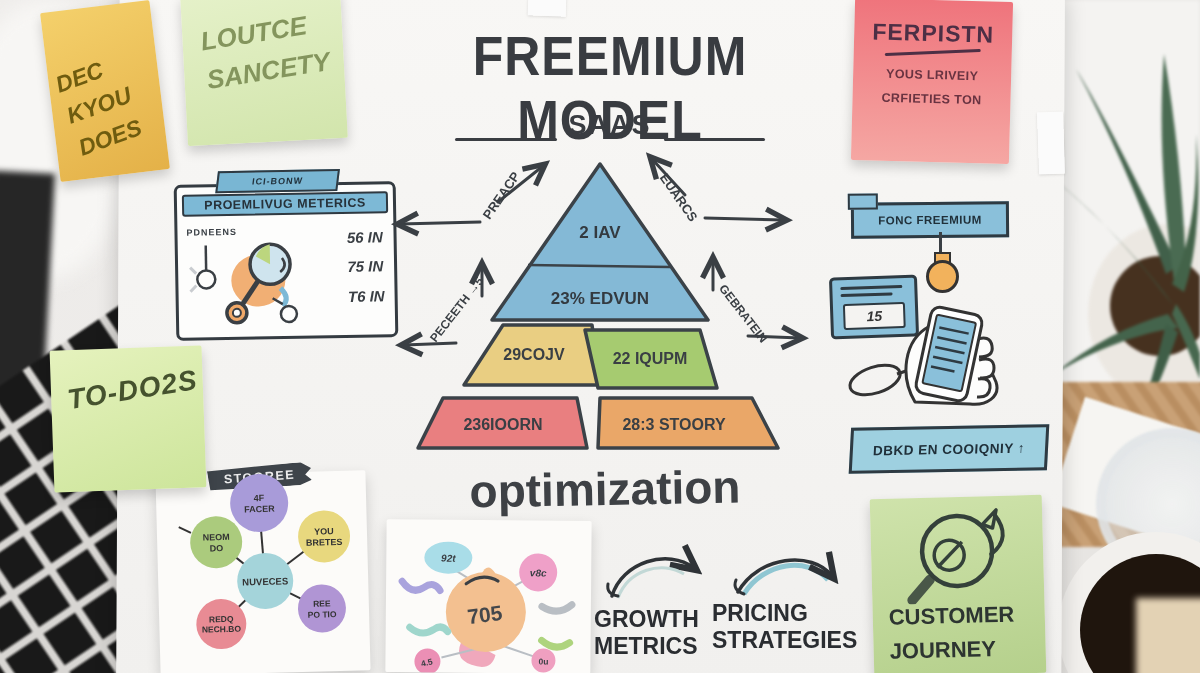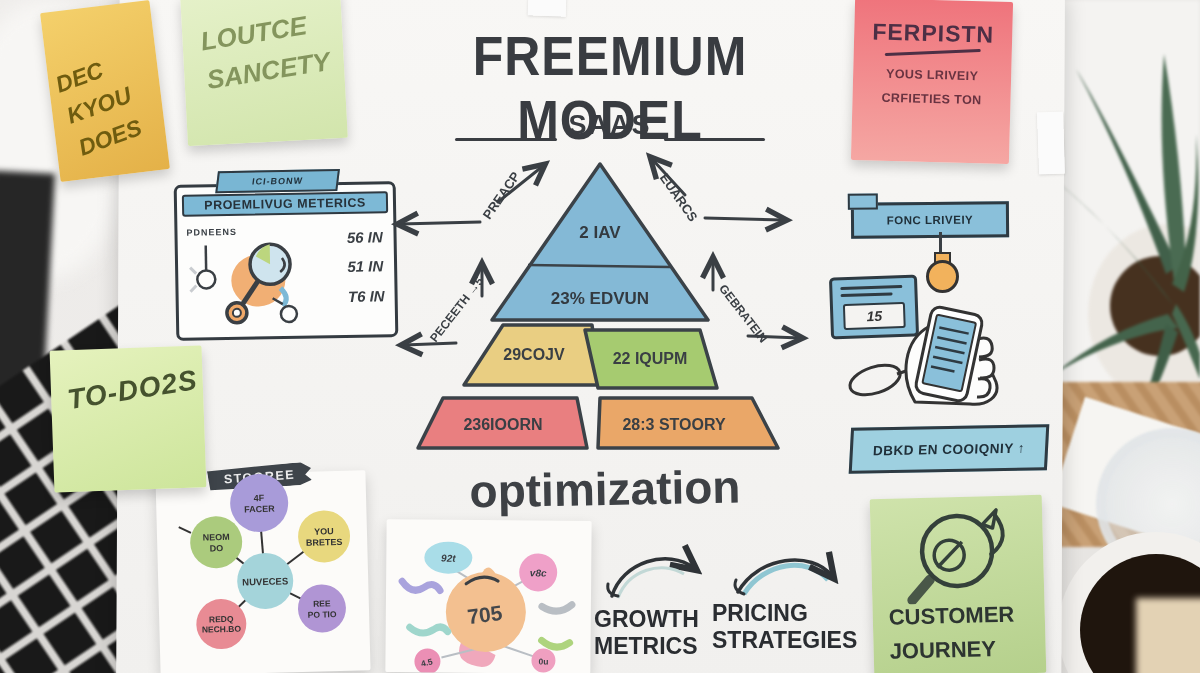--- a/index.html
+++ b/index.html
@@ -184,21 +184,21 @@
     <path d="M96 40 q8 -6 2 -14" fill="none" stroke="#3a3f44" stroke-width="2.5"></path>
     <line x1="74" y1="48" x2="56" y2="74" stroke="#3a3f44" stroke-width="5"></line>
     <circle cx="52" cy="80" r="10" fill="#f0a868" stroke="#3a3f44" stroke-width="3.5"></circle>
     <circle cx="52" cy="80" r="4" fill="#fdfdfc" stroke="#3a3f44" stroke-width="2"></circle>
     <path d="M96 56 q10 10 2 18" fill="none" stroke="#7db9d6" stroke-width="5"></path>
     <circle cx="104" cy="82" r="8" fill="#fdfdfc" stroke="#3a3f44" stroke-width="2.5"></circle>
     <path d="M88 66 l10 6" stroke="#3a3f44" stroke-width="2.5"></path>
   </svg>
   <div class="nums">
     <div>56 IN</div>
-    <div>51 IN</div>
+    <div>75 IN</div>
     <div>T6 IN</div>
   </div>
 </div>
 
 <svg class="abs" style="left:378px;top:138px;" width="436" height="330" viewBox="0 0 436 330">
   <defs>
     <marker id="arr" markerWidth="10" markerHeight="10" refX="7" refY="4.5" orient="auto">
       <path d="M1 1 L8 4.5 L1 8" fill="none" stroke="#3a3f44" stroke-width="1.8"></path>
     </marker>
   </defs>
@@ -229,21 +229,21 @@
   <text x="127" y="60" font-size="13" font-weight="bold" fill="#3a3f44" text-anchor="middle" transform="rotate(-55 127 60)">PREACP</text>
   <text x="297" y="62" font-size="13" font-weight="bold" fill="#3a3f44" text-anchor="middle" transform="rotate(55 297 62)">EUARCS</text>
   <text x="82" y="174" font-size="12" font-weight="bold" fill="#3a3f44" text-anchor="middle" transform="rotate(-52 82 174)">PECEETH →5</text>
   <text x="362" y="178" font-size="12" font-weight="bold" fill="#3a3f44" text-anchor="middle" transform="rotate(52 362 178)">GEBRATEIN</text>
 </svg>
 
 <div class="abs optimization">optimization</div>
 
 <div class="ribbon ribbon-top">
   <div class="flagtab"></div>
-  <span>FONC LRIVEIY</span>
+  <span>FONC FREEMIUM</span>
 </div>
 <div class="abs dropline"></div>
 <div class="abs coinbase"></div>
 <div class="abs coin"></div>
 <div class="abs card15">
   <div class="l1"></div>
   <div class="l2"></div>
   <div class="box">15</div>
 </div>
 <svg class="abs" style="left:845px;top:282px;" width="175" height="125" viewBox="0 0 175 125">

